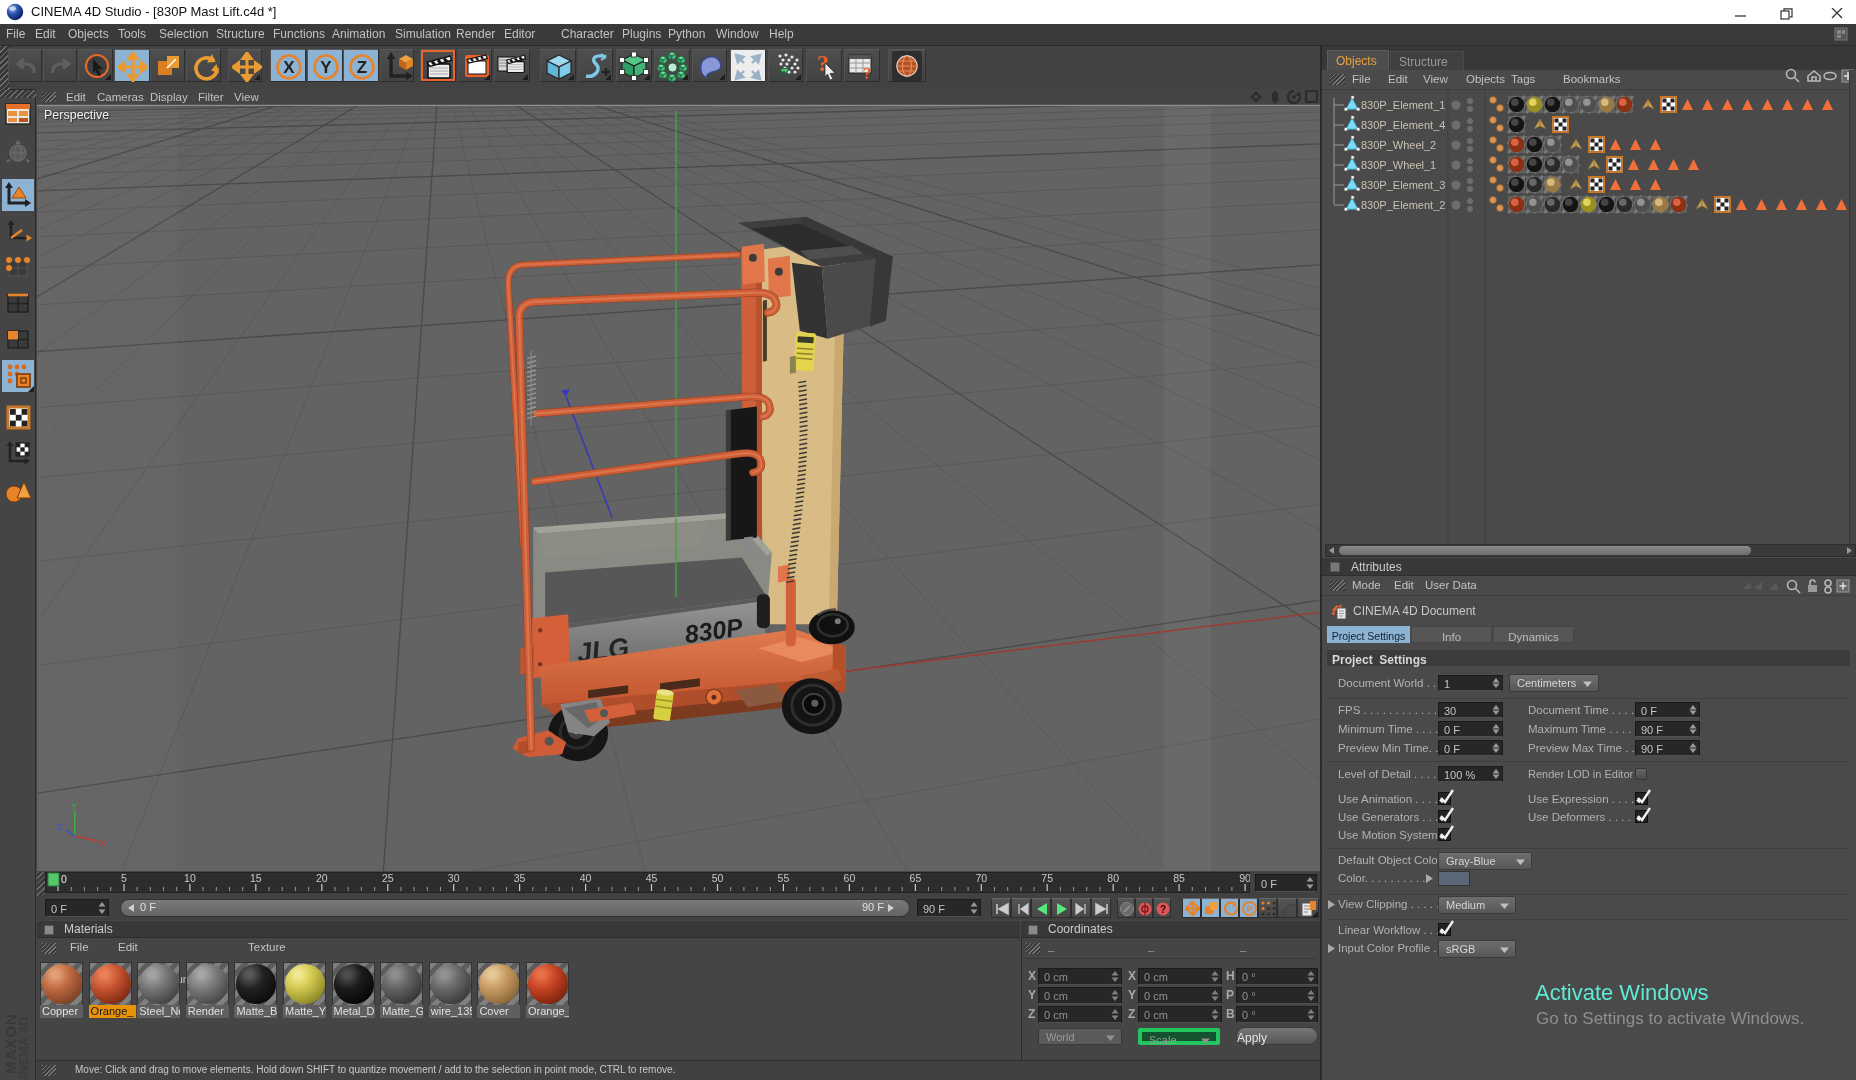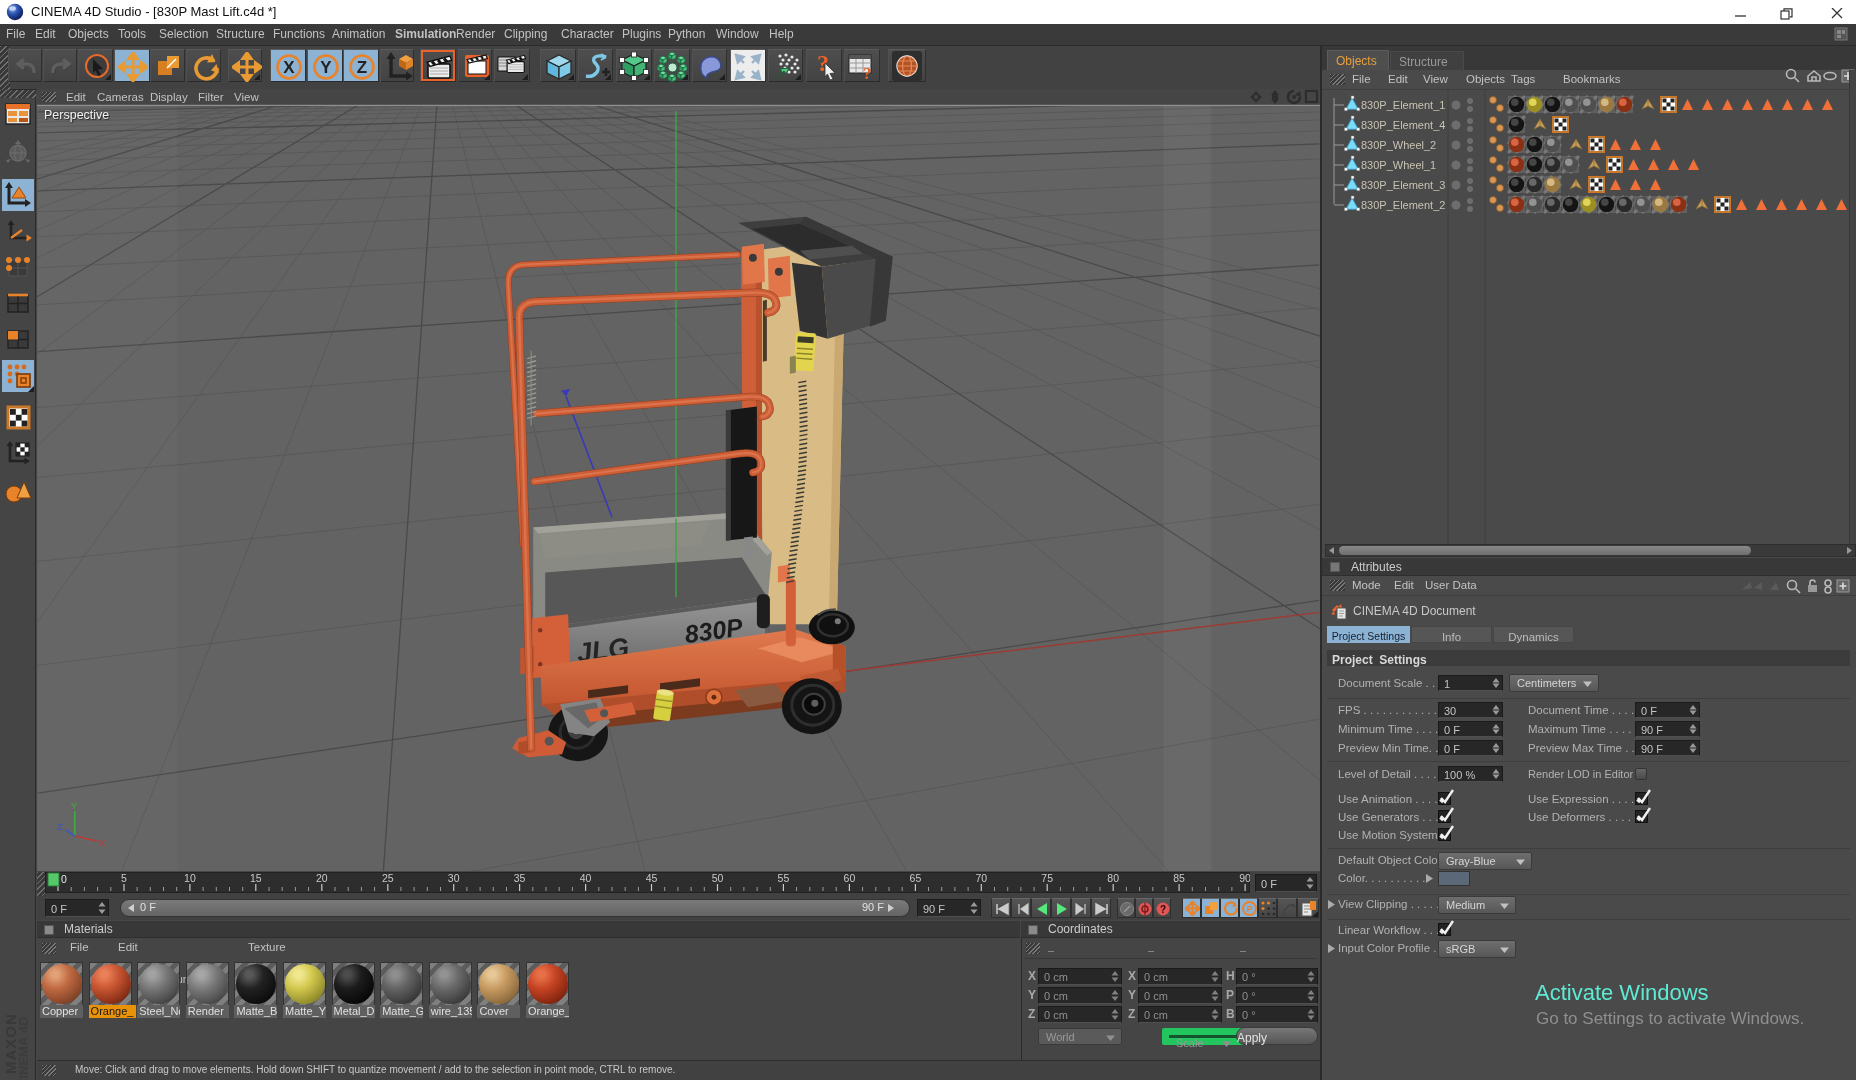--- a/index.html
+++ b/index.html
@@ -24,23 +24,23 @@
   </svg>
 <div style="position:absolute;left:0px;top:24px;width:1856px;height:22px;background:#3a3a3a;border-bottom:1px solid #2c2c2c;"></div>
 <div style="position:absolute;left:6px;top:28px;font-size:12px;color:#c2c2c2;font-weight:normal;white-space:nowrap;line-height:1.1;">File</div>
 <div style="position:absolute;left:35px;top:28px;font-size:12px;color:#c2c2c2;font-weight:normal;white-space:nowrap;line-height:1.1;">Edit</div>
 <div style="position:absolute;left:68px;top:28px;font-size:12px;color:#c2c2c2;font-weight:normal;white-space:nowrap;line-height:1.1;">Objects</div>
 <div style="position:absolute;left:118px;top:28px;font-size:12px;color:#c2c2c2;font-weight:normal;white-space:nowrap;line-height:1.1;">Tools</div>
 <div style="position:absolute;left:159px;top:28px;font-size:12px;color:#c2c2c2;font-weight:normal;white-space:nowrap;line-height:1.1;">Selection</div>
 <div style="position:absolute;left:216px;top:28px;font-size:12px;color:#c2c2c2;font-weight:normal;white-space:nowrap;line-height:1.1;">Structure</div>
 <div style="position:absolute;left:273px;top:28px;font-size:12px;color:#c2c2c2;font-weight:normal;white-space:nowrap;line-height:1.1;">Functions</div>
 <div style="position:absolute;left:332px;top:28px;font-size:12px;color:#c2c2c2;font-weight:normal;white-space:nowrap;line-height:1.1;">Animation</div>
-<div style="position:absolute;left:395px;top:28px;font-size:12px;color:#c2c2c2;font-weight:bold;white-space:nowrap;line-height:1.1;">Simulation</div>
+<div style="position:absolute;left:395px;top:28px;font-size:12px;color:#c2c2c2;font-weight:normal;white-space:nowrap;line-height:1.1;">Simulation</div>
 <div style="position:absolute;left:456px;top:28px;font-size:12px;color:#c2c2c2;font-weight:normal;white-space:nowrap;line-height:1.1;">Render</div>
-<div style="position:absolute;left:504px;top:28px;font-size:12px;color:#c2c2c2;font-weight:normal;white-space:nowrap;line-height:1.1;">Clipping</div>
+<div style="position:absolute;left:504px;top:28px;font-size:12px;color:#c2c2c2;font-weight:normal;white-space:nowrap;line-height:1.1;">Editor</div>
 <div style="position:absolute;left:561px;top:28px;font-size:12px;color:#c2c2c2;font-weight:normal;white-space:nowrap;line-height:1.1;">Character</div>
 <div style="position:absolute;left:622px;top:28px;font-size:12px;color:#c2c2c2;font-weight:normal;white-space:nowrap;line-height:1.1;">Plugins</div>
 <div style="position:absolute;left:668px;top:28px;font-size:12px;color:#c2c2c2;font-weight:normal;white-space:nowrap;line-height:1.1;">Python</div>
 <div style="position:absolute;left:716px;top:28px;font-size:12px;color:#c2c2c2;font-weight:normal;white-space:nowrap;line-height:1.1;">Window</div>
 <div style="position:absolute;left:769px;top:28px;font-size:12px;color:#c2c2c2;font-weight:normal;white-space:nowrap;line-height:1.1;">Help</div>
 <svg style="position:absolute;left:1834px;top:27px;width:14px;height:14px;" width="14" height="14" viewBox="0 0 14 14">
     <rect x="1" y="1" width="12" height="12" fill="#555" stroke="#777"></rect>
     <rect x="3" y="3" width="4" height="4" fill="#888"></rect>
     <rect x="8" y="3" width="3" height="4" fill="#888"></rect>
     <rect x="3" y="8" width="4" height="3" fill="#888"></rect>
@@ -950,21 +950,21 @@
   </div>
 <svg style="position:absolute;left:1305px;top:1008px;width:12px;height:13px;" width="12" height="13" viewBox="0 0 12 13">
     <path d="M6,1 l-3.5,4.5 h7 Z M6,12 l-3.5,-4.5 h7 Z" fill="#808080"></path>
   </svg>
 <div style="position:absolute;left:1038px;top:1028px;width:84px;height:17px;background:#5a5a5a;border:1px solid #3a3a3a;border-radius:2px;">
     <div style="position:absolute;left:7px;top:1.5px;font-size:11px;color:#9a9a9a;">World</div>
     <svg style="position:absolute;right:5px;top:4.5px" width="11" height="8" viewBox="0 0 11 8">
       <path d="M1,1.5 L10,1.5 L5.5,7 Z" fill="#909090"></path>
     </svg>
   </div>
-<div style="position:absolute;left:1138px;top:1028px;width:82px;height:17px;background:#14532d;border:7px solid #22c55e;border-radius:2px;margin-left:24px;">
+<div style="position:absolute;left:1138px;top:1028px;width:82px;height:17px;background:#14532d;border:4px solid #22c55e;border-radius:2px;">
     <div style="position:absolute;left:7px;top:1.5px;font-size:11px;color:#9a9a9a;">Scale</div>
     <svg style="position:absolute;right:5px;top:4.5px" width="11" height="8" viewBox="0 0 11 8">
       <path d="M1,1.5 L10,1.5 L5.5,7 Z" fill="#909090"></path>
     </svg>
   </div>
 <div style="position:absolute;left:1236px;top:1027px;width:82px;height:18px;background:linear-gradient(#777,#565656);border:1px solid #3a3a3a;border-radius:9px;"><span style="font-size:12px;color:#e2e2e2;line-height:18px;">Apply</span></div>
 <div style="position:absolute;left:37px;top:1060px;width:1819px;height:20px;background:#414141;border-top:1px solid #2e2e2e;"></div>
 <div style="position:absolute;left:42px;top:1065px;width:14px;height:11px;background:repeating-linear-gradient(135deg,#777 0 1px,#3a3a3a 1px 3px);"></div>
 <div style="position:absolute;left:75px;top:1064px;font-size:10px;color:#c8c8c8;font-weight:normal;white-space:nowrap;line-height:1.1;">Move: Click and drag to move elements. Hold down SHIFT to quantize movement / add to the selection in point mode, CTRL to remove.</div>
 <div style="position:absolute;left:1322px;top:46px;width:534px;height:514px;background:#4a4a4a;"></div>
@@ -1380,21 +1380,21 @@
       <path d="M12,2 l1,4 -4,-1 Z" fill="#e8622a"></path>
       <rect x="8" y="6" width="9" height="11" fill="#e8e8e8" stroke="#555"></rect>
       <path d="M10,9 h5 M10,11.5 h5 M10,14 h4" stroke="#999"></path>
     </g>
   </svg>
 <div style="position:absolute;left:1353px;top:605px;font-size:12px;color:#c8c8c8;font-weight:normal;white-space:nowrap;line-height:1.1;">CINEMA 4D Document</div>
 <div style="position:absolute;left:1327px;top:626px;width:83px;height:17px;background:#8cb2d4;text-align:center;overflow:hidden;"><span style="font-size:10.5px;color:#16202c;line-height:17px;">Project Settings</span></div>
 <div style="position:absolute;left:1411px;top:626px;width:81px;height:17px;background:#565656;border:1px solid #464646;text-align:center;"><span style="font-size:11.5px;color:#bbb;line-height:17px;">Info</span></div>
 <div style="position:absolute;left:1493px;top:626px;width:81px;height:17px;background:#565656;border:1px solid #464646;text-align:center;"><span style="font-size:11.5px;color:#bbb;line-height:17px;">Dynamics</span></div>
 <div style="position:absolute;left:1327px;top:650px;width:523px;height:16px;background:#3c3c3c;"><span style="font-size:12px;color:#d8d8d8;font-weight:bold;margin-left:5px;line-height:16px;">Project&nbsp; Settings</span></div>
-<div style="position:absolute;left:1338px;top:677px;font-size:11.5px;color:#b2b2b2;font-weight:normal;white-space:nowrap;line-height:1.1;">Document Scale . .</div>
+<div style="position:absolute;left:1338px;top:677px;font-size:11.5px;color:#b2b2b2;font-weight:normal;white-space:nowrap;line-height:1.1;">Document World . .</div>
 <div style="position:absolute;left:1438px;top:675px;width:65px;height:16px;background:#272727;border:1px solid #1b1b1b;border-bottom-color:#4f4f4f;">
     <div style="position:absolute;left:5px;top:1.5px;font-size:11px;color:#c5c5c5;">1</div>
   </div>
 <svg style="position:absolute;left:1490px;top:677px;width:12px;height:12px;" width="12" height="12" viewBox="0 0 12 12">
     <path d="M6,1 l-3.5,4.5 h7 Z M6,11 l-3.5,-4.5 h7 Z" fill="#999"></path>
   </svg>
 <div style="position:absolute;left:1509px;top:674px;width:90px;height:18px;background:linear-gradient(#6e6e6e,#575757);border:1px solid #3a3a3a;border-radius:2px;">
     <div style="position:absolute;left:7px;top:2.0px;font-size:11px;color:#d5d5d5;">Centimeters</div>
     <svg style="position:absolute;right:5px;top:5.0px" width="11" height="8" viewBox="0 0 11 8">
       <path d="M1,1.5 L10,1.5 L5.5,7 Z" fill="#c0c0c0"></path>

